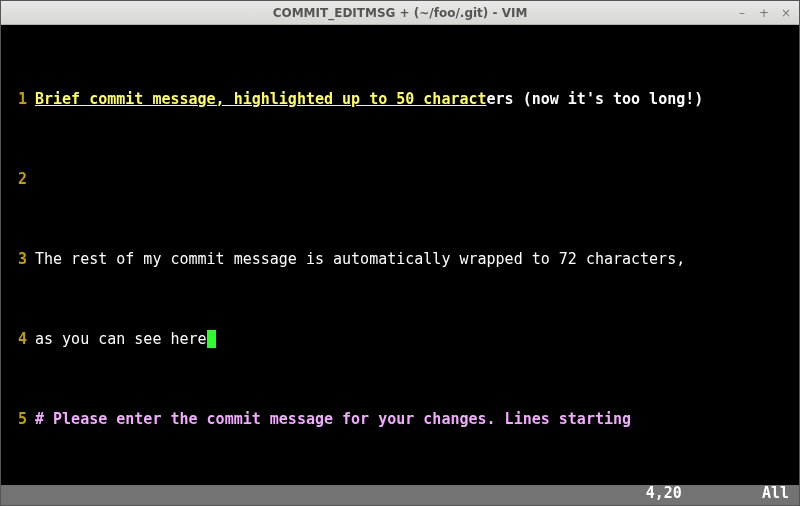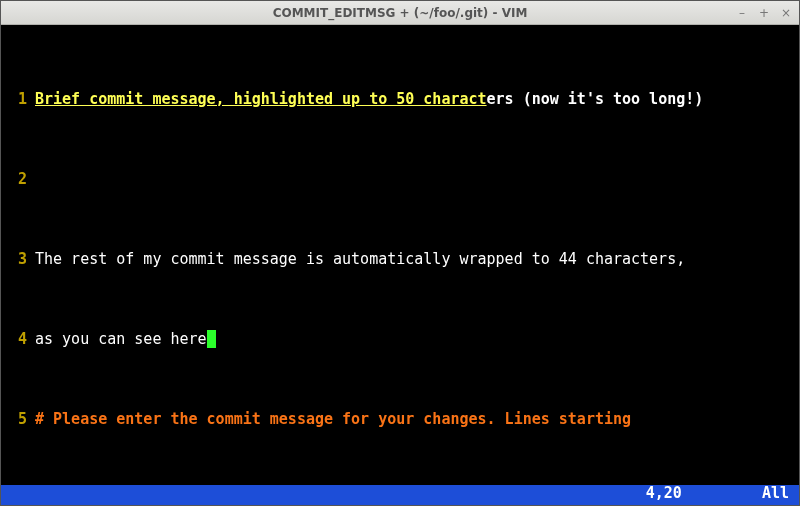--- a/index.html
+++ b/index.html
@@ -50,30 +50,30 @@
     text-align: right;
     color: #c0a000; 
     font-weight: bold;
     flex-shrink: 0;
     padding-right: 8px;
   }
   .txt { flex: 1; }
   .subject-ok { color: #ffff55; font-weight: bold; text-decoration: underline; }
   .subject-over { color: #ffffff; font-weight: bold; text-align: right; }
   .body-text { color: #ffffff; }
-  .comment { color: #f97316; font-weight: bold; }
+  .comment { color: #f0abfc; font-weight: bold; }
   .cursor {
     display: inline-block;
     width: 9px; height: 18px;
     background: #2bff2b;
     vertical-align: text-bottom;
   }
   .statusbar {
     height: 20px;
-    background: #1d4ed8;
+    background: #737373;
     color: #fff;
     font-size: 15px;
     font-weight: bold;
     display: flex;
     align-items: center;
     padding: 0 10px 4px 10px;
   }
   .statusbar .spacer { flex: 1; }
   .statusbar .pos { margin-right: 80px; }
 </style>
@@ -98,21 +98,21 @@
       <span class="txt"><span class="subject-ok">Brief commit message, highlighted up to 50 charact</span><span class="subject-over">ers (now it's too long!)</span></span>
     </div>
 
     <div class="line">
       <span class="ln">2</span>
       <span class="txt"></span>
     </div>
 
     <div class="line">
       <span class="ln">3</span>
-      <span class="txt body-text">The rest of my commit message is automatically wrapped to 44 characters,</span>
+      <span class="txt body-text">The rest of my commit message is automatically wrapped to 72 characters,</span>
     </div>
 
     <div class="line">
       <span class="ln">4</span>
       <span class="txt"><span class="body-text">as you can see here</span><span class="cursor"></span></span>
     </div>
 
     <div class="line">
       <span class="ln">5</span>
       <span class="txt comment"># Please enter the commit message for your changes. Lines starting</span>

